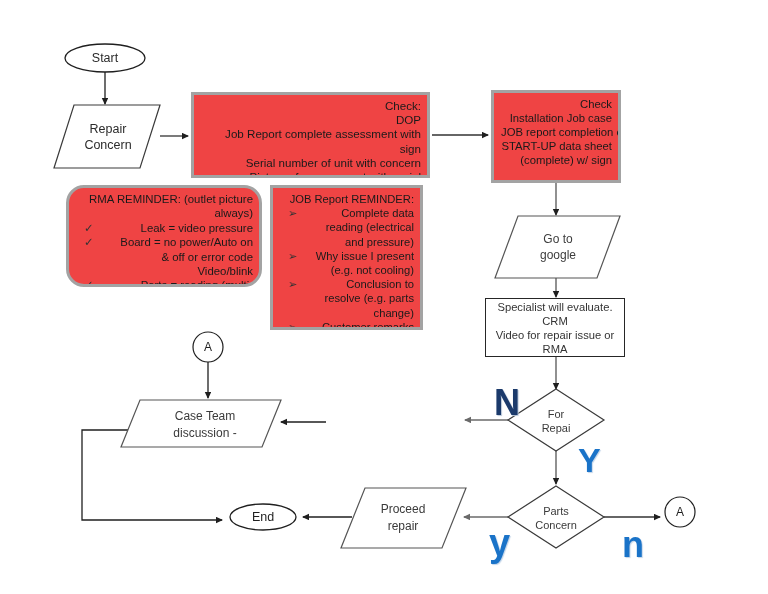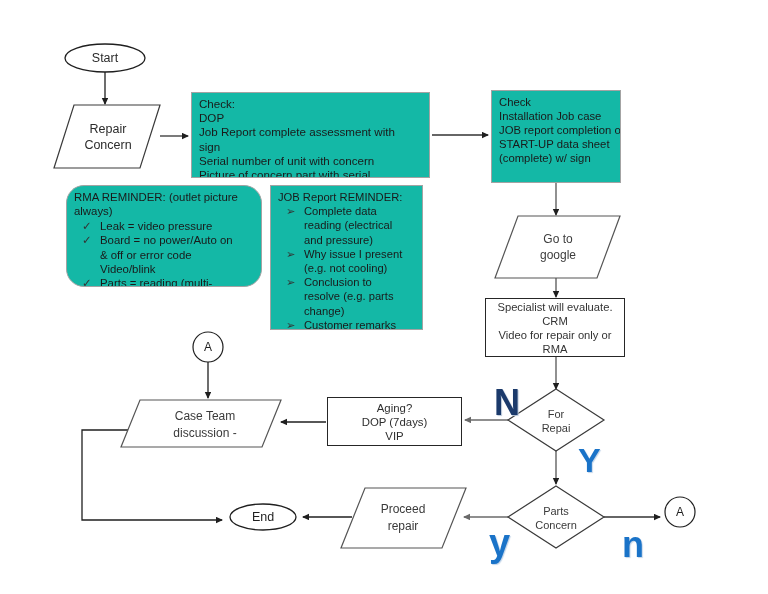--- a/index.html
+++ b/index.html
@@ -35,24 +35,24 @@
     color: #2b2b2b;
     z-index: 2;
   }
   .node-rect {
     border: 1px solid #262626;
     background: #ffffff;
     text-align: center;
   }
   
   .node-textbox {
-    border: 1px solid #a3a3a3;
-    background: #14b8a6;
+    border: 3px solid #a3a3a3;
+    background: #ef4444;
     display: block;
-    text-align: left;
+    text-align: right;
     overflow: hidden;
     color: #1a1a1a;
   }
   .node-textbox .tb-inner {
     padding: 4px 6px 0 7px;
   }
   .line {
     margin: 0;
     padding: 0;
     white-space: nowrap;
@@ -244,39 +244,34 @@
   </div>
 
   <div class="node cap" style="left:508px; top:228px; width:100px; height:38px; font-size:12px; line-height:16px; flex-direction:column; color:#3d3d3d;">
     <span>Go to</span>
     <span>google</span>
   </div>
 
   <div class="node node-rect" style="left:485px; top:298px; width:140px; height:59px; font-size:11.2px; line-height:14px; flex-direction:column; color:#333;">
     <span>Specialist will evaluate.</span>
     <span>CRM</span>
-    <span>Video for repair only or</span>
+    <span>Video for repair issue or</span>
     <span>RMA</span>
   </div>
 
   <div class="node" style="left:522px; top:404px; width:68px; height:34px; font-size:11px; line-height:14px; flex-direction:column; color:#3a3a3a; overflow:hidden;">
     <span>For</span>
     <span>Repai</span>
   </div>
 
   <div class="node" style="left:518px; top:501px; width:76px; height:34px; font-size:11px; line-height:14px; flex-direction:column; color:#3a3a3a; overflow:hidden;">
     <span>Parts</span>
     <span>Concern</span>
   </div>
 
-  <div class="node node-rect" style="left:327px; top:397px; width:135px; height:49px; font-size:11.4px; line-height:14px; flex-direction:column; color:#2e2e2e;">
-    <span>Aging?</span>
-    <span>DOP (7days)</span>
-    <span>VIP</span>
-  </div>
 
   <div class="node" style="left:140px; top:407px; width:130px; height:36px; font-size:12px; line-height:17px; flex-direction:column; color:#3a3a3a;">
     <span>Case Team</span>
     <span>discussion -</span>
   </div>
 
   <div class="node" style="left:355px; top:500px; width:96px; height:36px; font-size:12px; line-height:17px; flex-direction:column; color:#3a3a3a;">
     <span>Proceed</span>
     <span>repair</span>
   </div>

